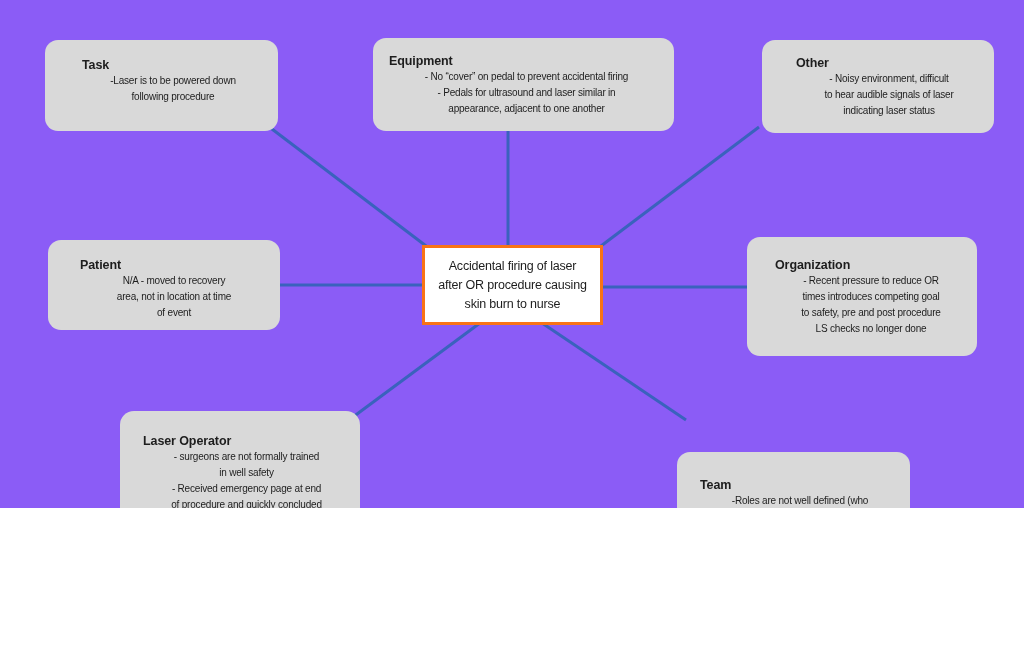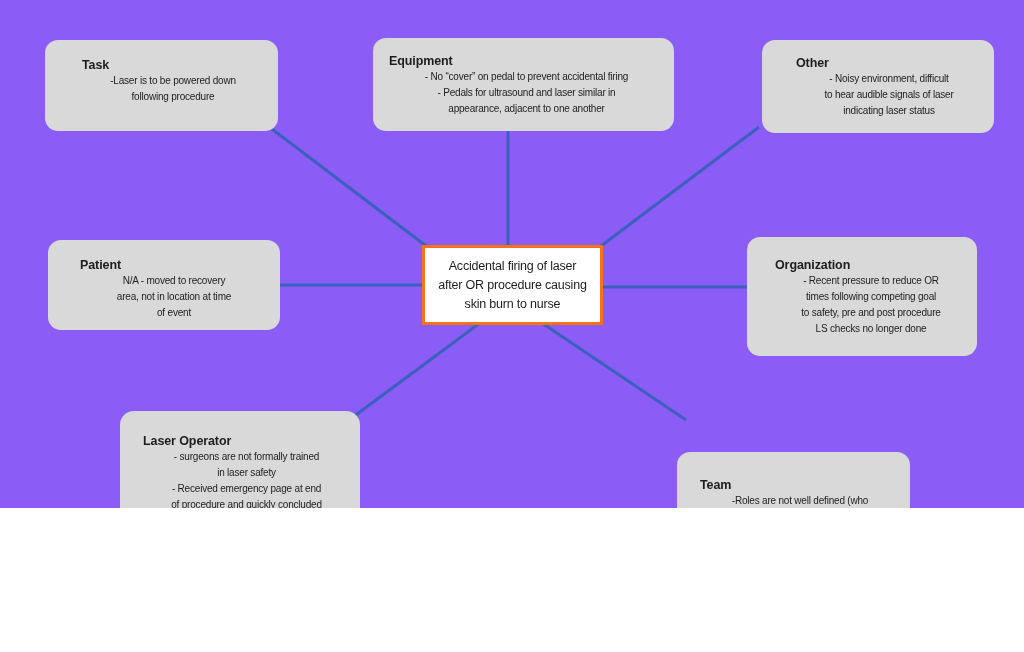--- a/index.html
+++ b/index.html
@@ -112,29 +112,29 @@
 of event</div>
   </div>
 
   <div class="center-box">Accidental firing of laser
 after OR procedure causing
 skin burn to nurse</div>
 
   <div class="node" id="node-organization">
     <div class="node-title">Organization</div>
     <div class="node-body">- Recent pressure to reduce OR
-times following competing goal
+times introduces competing goal
 to safety, pre and post procedure
 LS checks no longer done</div>
   </div>
 
   <div class="node" id="node-laser-operator">
     <div class="node-title">Laser Operator</div>
     <div class="node-body">- surgeons are not formally trained
-in laser safety
+in well safety
 - Received emergency page at end
 of procedure and quickly concluded</div>
   </div>
 
   <div class="node" id="node-team">
     <div class="node-title">Team</div>
     <div class="node-body">-Roles are not well defined (who
 is responsible for ensuring the
 laser is powered down)</div>
   </div>

